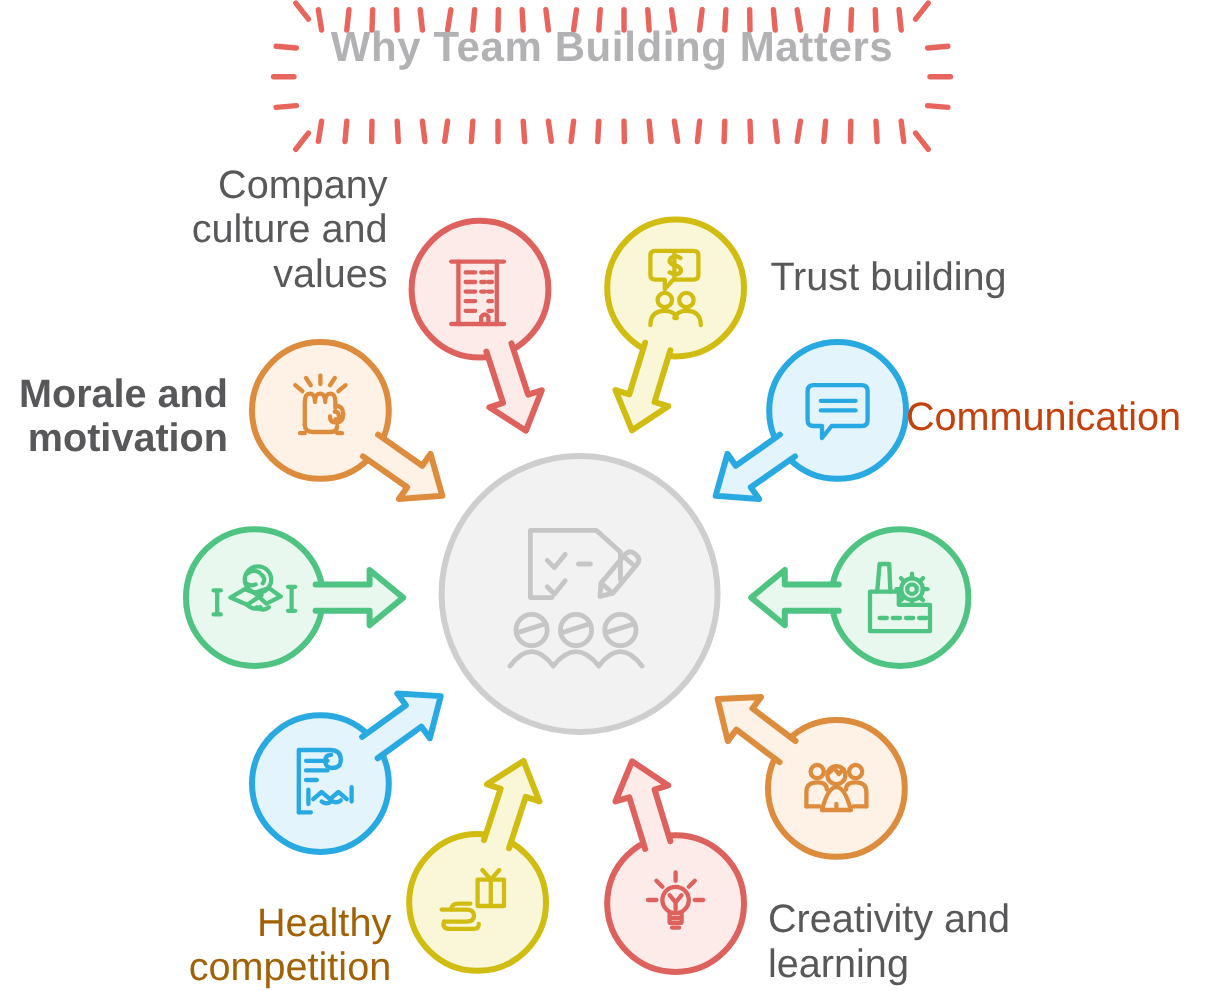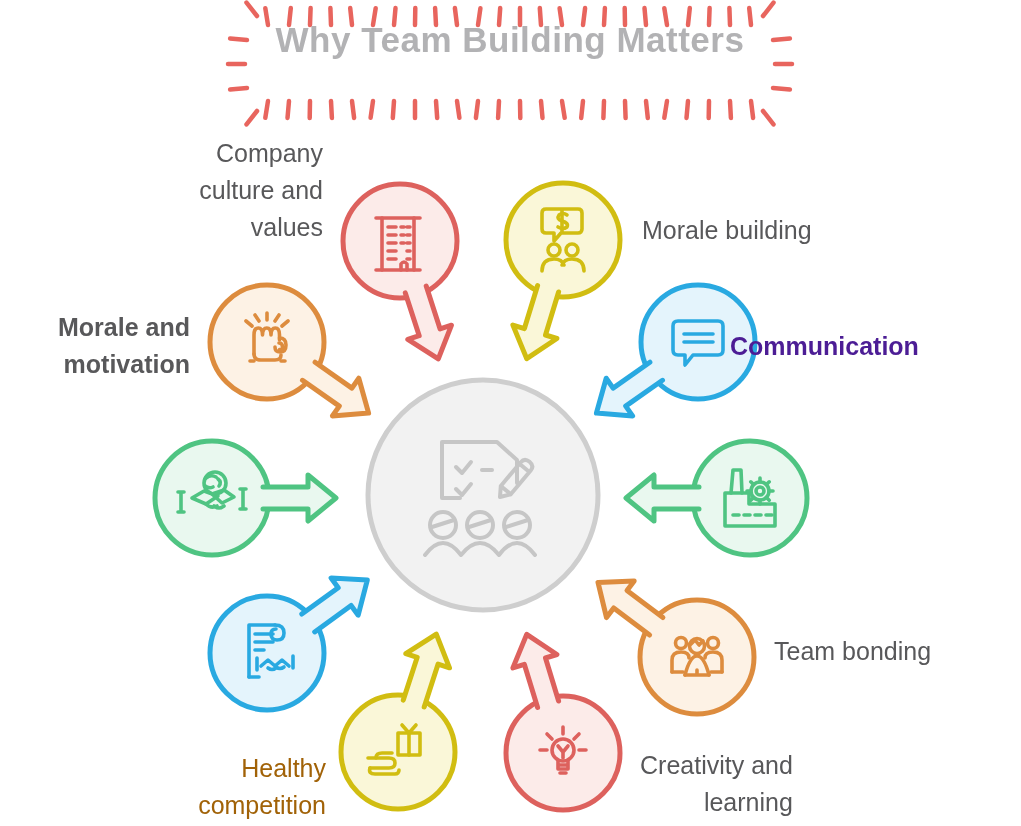--- a/index.html
+++ b/index.html
@@ -1,21 +1,21 @@
 <!DOCTYPE html>
 <html><head>
 <meta charset="utf-8">
 <style>
   html,body{margin:0;padding:0;background:#fff;}
   #canvas{position:relative;width:1021px;height:826px;background:#fff;overflow:hidden;
           font-family:"Liberation Sans",sans-serif;}
   #diagram-svg{position:absolute;left:0;top:0;}
   .title{position:absolute;left:250px;top:20px;width:520px;text-align:center;
          font-size:35px;font-weight:700;letter-spacing:.5px;color:#b2b2b4;}
-  .lbl{position:absolute;font-size:25px;line-height:37px;color:#58585a;white-space:pre-line;}
+  .lbl{position:absolute;font-size:33px;line-height:37px;color:#58585a;white-space:pre-line;}
   .lbl.r{text-align:right;}
 </style>
 </head>
 <body>
 
 <div id="canvas">
 
   <svg id="diagram-svg" width="1021" height="826" viewBox="0 0 1021 826">
     <defs>
       <g id="i-building" fill="none" stroke-width="3.6" stroke-linecap="round" stroke-linejoin="round">
@@ -229,22 +229,21 @@
         <path d="M 315.1,362.2 L 351.9,388.1 L 358.8,378.2 L 368.6,413.1 L 332.4,415.9 L 339.3,406.1 L 302.5,380.3" fill="#fdf2e5" stroke="#dd8c3e" stroke-width="5" stroke-linejoin="round" stroke-linecap="round"></path>
         <use href="#i-fist" x="267" y="342" stroke="#dd8c3e"></use>
       </g>
     </svg>
 
   <div class="title" style="color: rgb(178, 178, 180);">Why Team Building Matters</div>
 
   <div class="lbl r" style="top: 135px; right: 698px; color: rgb(88, 88, 90);">Company
 culture and
 values</div>
-  <div class="lbl" style="top: 212px; left: 642px; color: rgb(88, 88, 90);">Morale building</div>
-  <div class="lbl" style="top: 328px; left: 730px; color: #4c1d95; font-weight: bold;">Communication</div>
-  <div class="lbl" style="top: 633px; left: 774px; color: rgb(88, 88, 90);">Team bonding</div>
-  <div class="lbl" style="top: 747px; left: 640px; color: rgb(88, 88, 90); text-align: right;">Creativity and
+  <div class="lbl" style="top: 212px; left: 642px; color: rgb(88, 88, 90);">Trust building</div>
+  <div class="lbl" style="top: 328px; left: 755px; color: #c2410c;">Communication</div>
+  <div class="lbl" style="top: 747px; left: 640px; color: rgb(88, 88, 90);">Creativity and
 learning</div>
   <div class="lbl r" style="top: 750px; right: 695px; color: #a16207;">Healthy
 competition</div>
   <div class="lbl r" style="top: 309px; right: 831px; color: rgb(88, 88, 90); font-weight: bold;">Morale and
 motivation</div>
 </div>
 
 </body></html>

